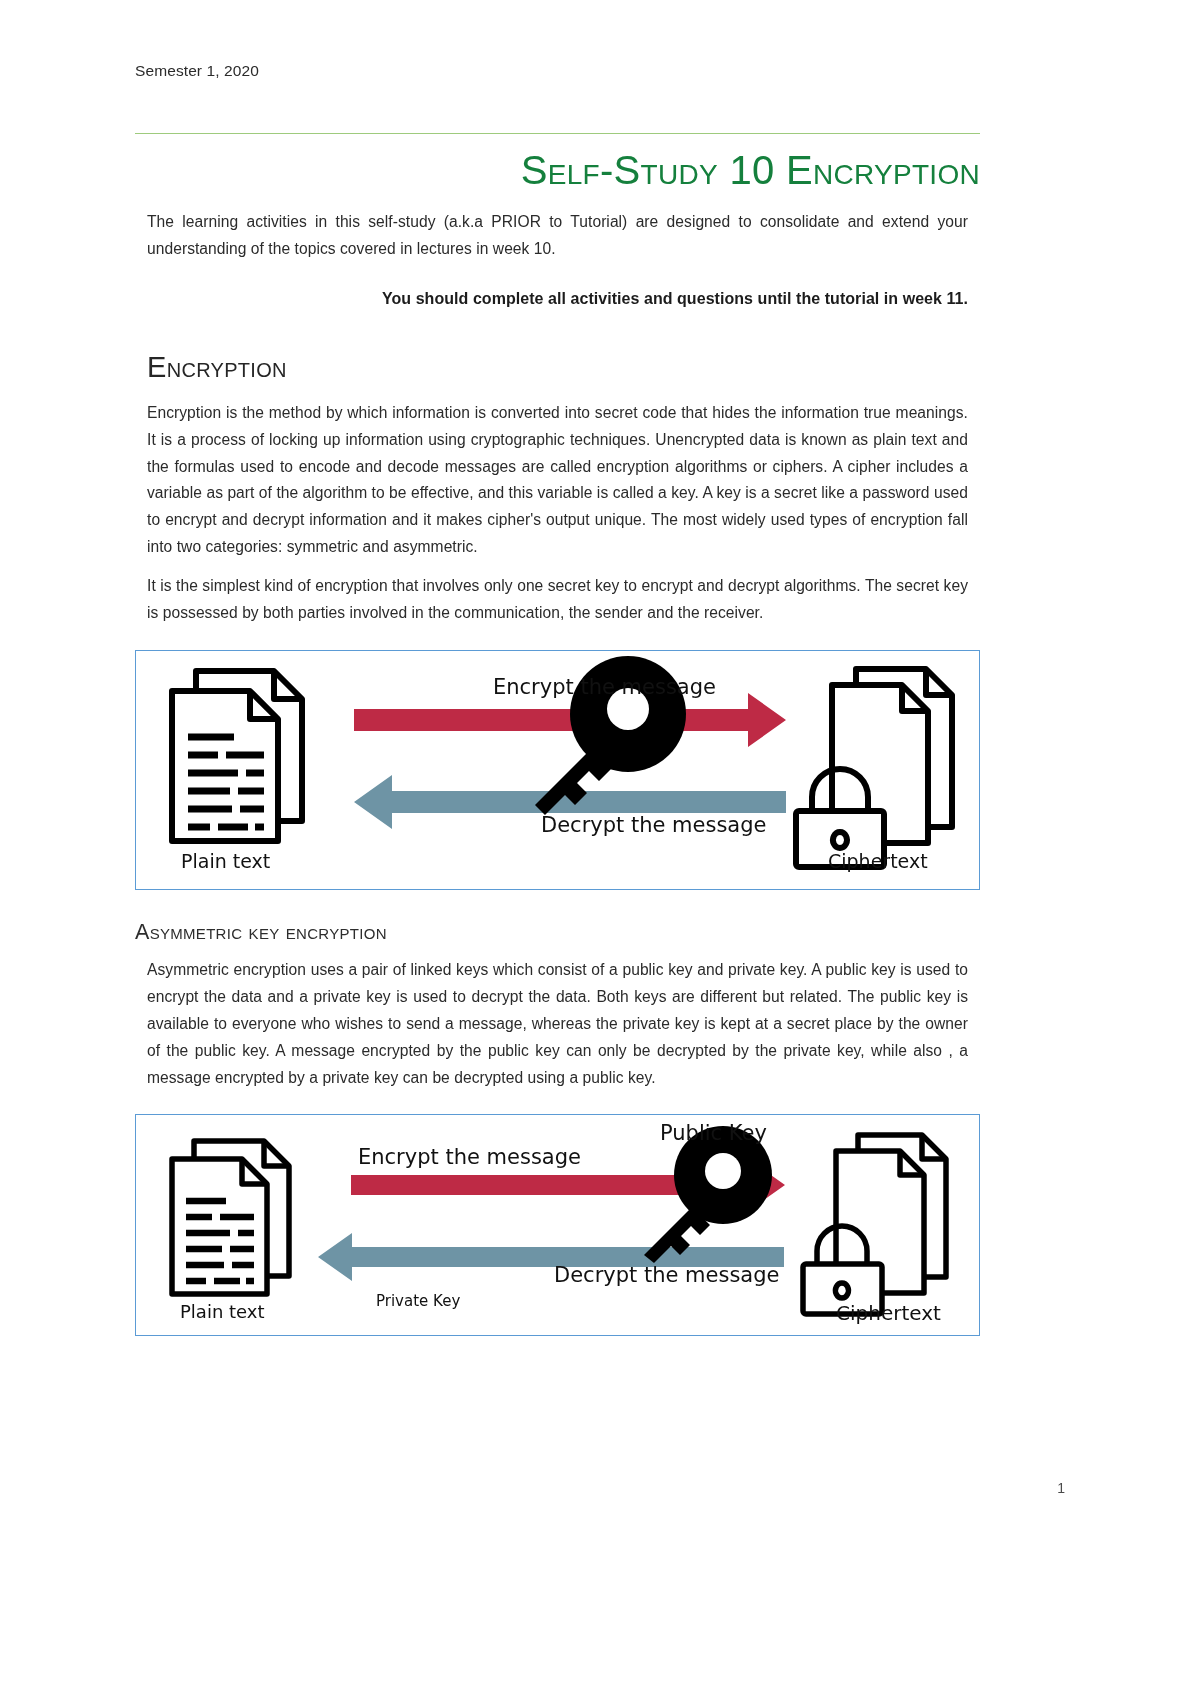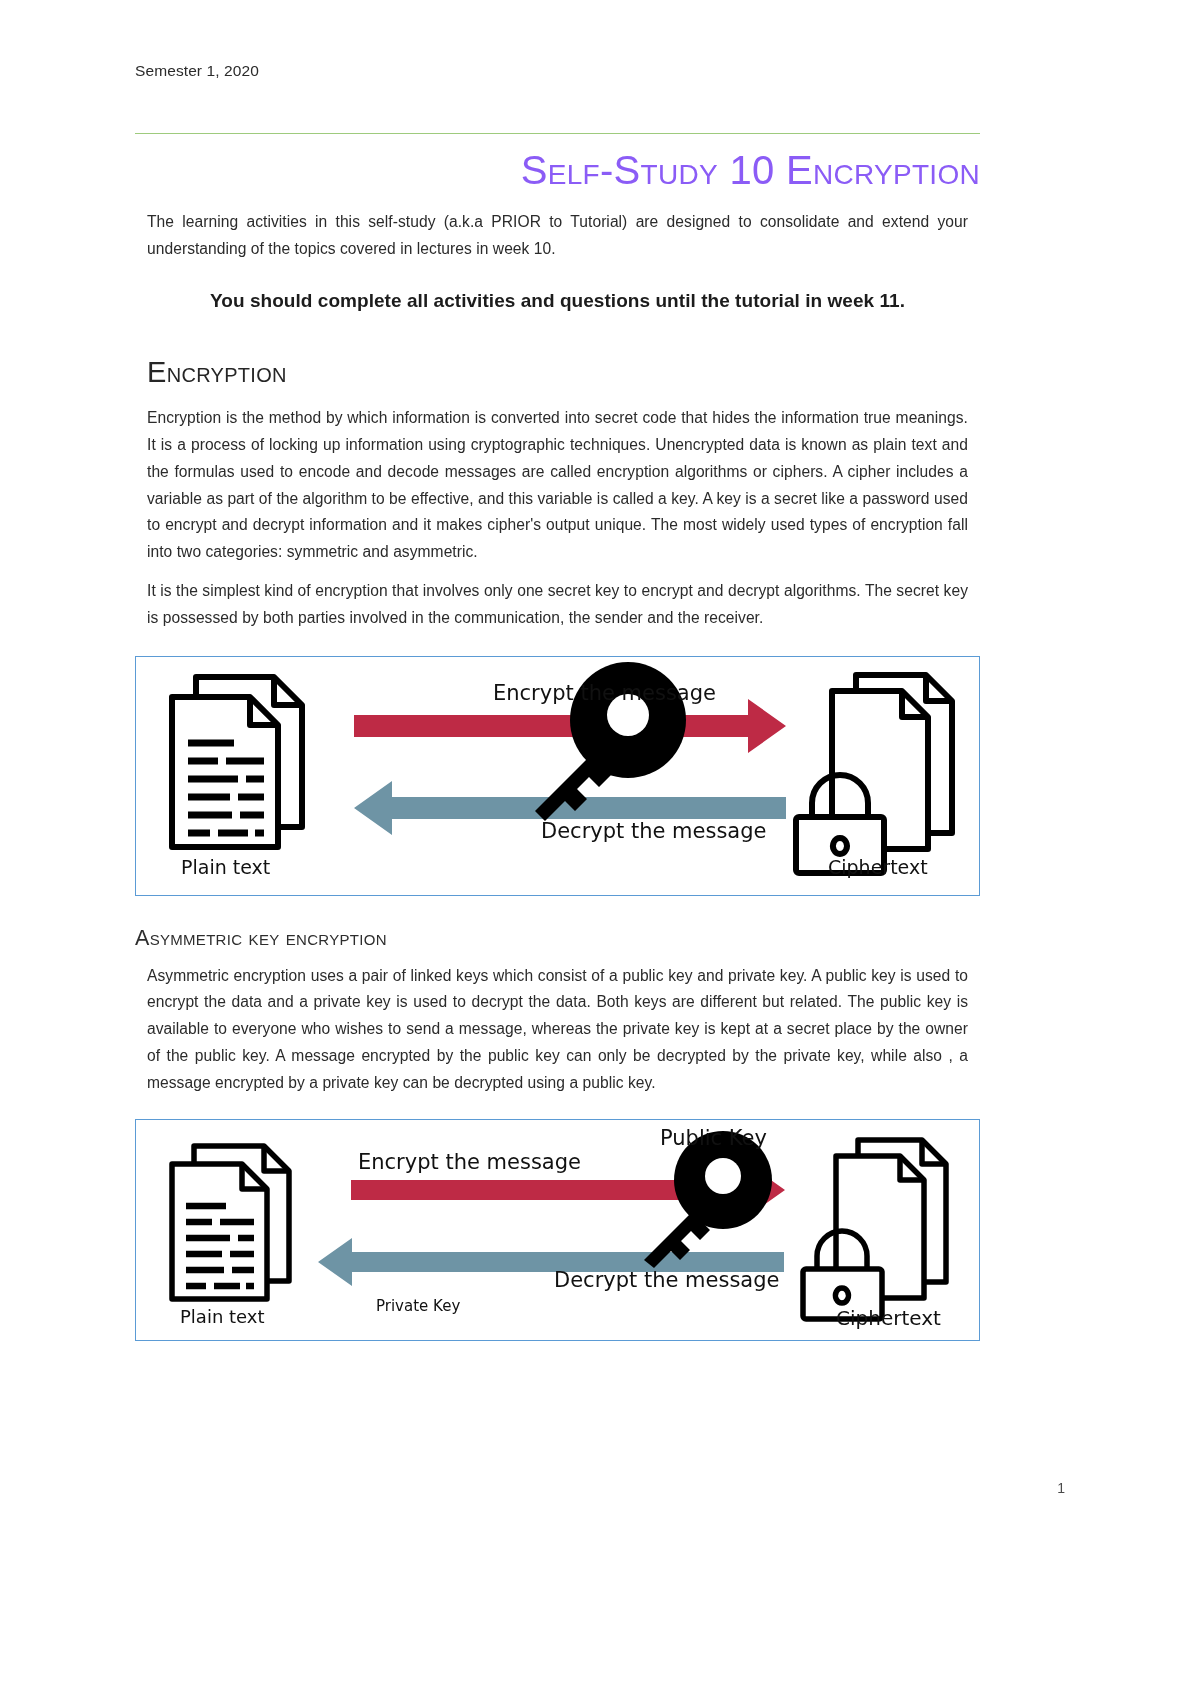--- a/index.html
+++ b/index.html
@@ -38,42 +38,42 @@
     border-top: 1.6px solid #9ecb7d;
     width: 100%;
   }
 
   
   .doc-title {
     text-align: right;
     font-size: 40px;
     font-weight: 400;
     font-variant: small-caps;
-    color: #8b5cf6;
+    color: #15803d;
     letter-spacing: 0.3px;
     margin-top: 14px;
     line-height: 1.12;
   }
 
   
   p.body {
     font-size: 15.6px;
     line-height: 1.72;
     color: #2b2b2b;
     text-align: justify;
     margin: 12px;
     letter-spacing: 0.05px;
   }
   p.intro { margin-top: 16px; }
   p.bold-note {
     font-weight: bold;
     margin-top: 23px;
-    font-size: 19px;
+    font-size: 16px;
     color: #1c1c1c;
-    text-align: center;
+    text-align: right;
   }
 
   
   h1.h-main {
     font-size: 29px;
     font-weight: 400;
     font-variant: small-caps;
     color: #262626;
     margin: 38px 0 16px 12px;
     letter-spacing: 0.3px;

